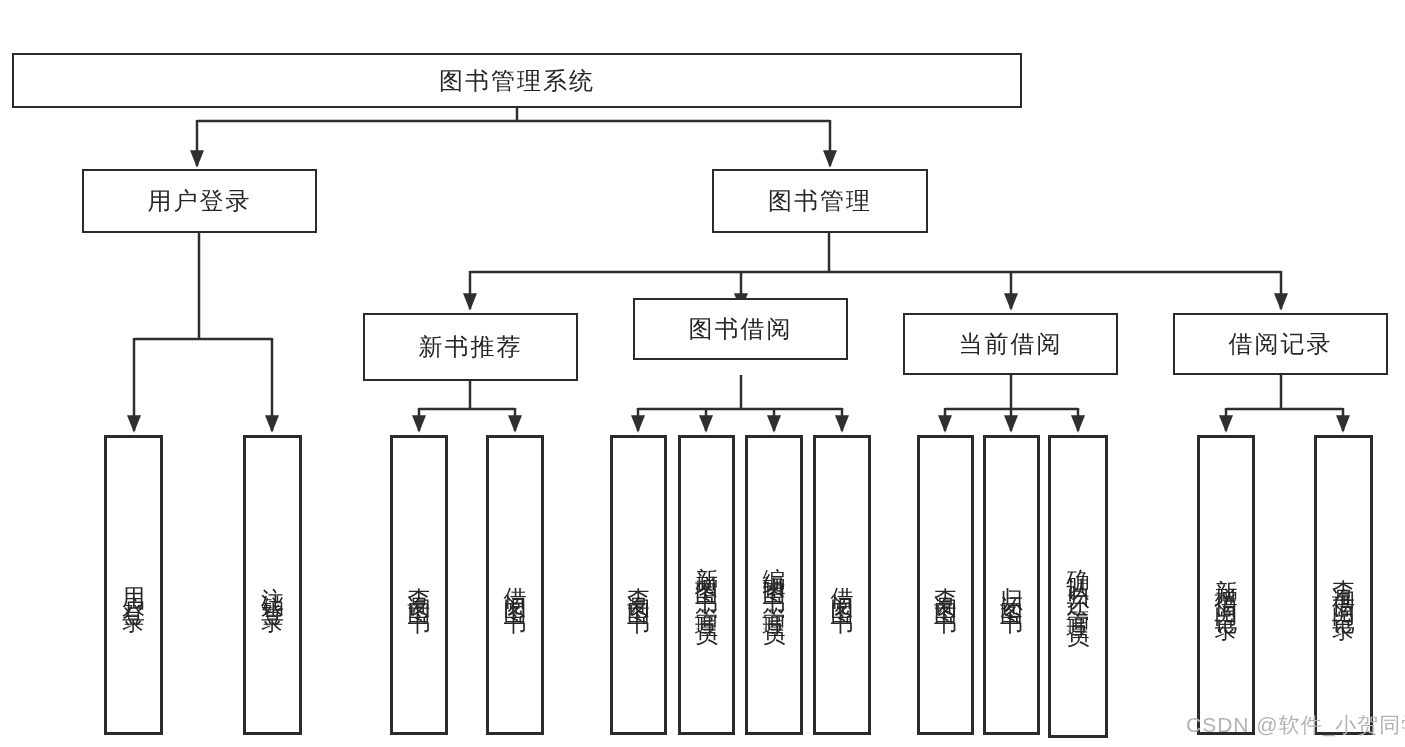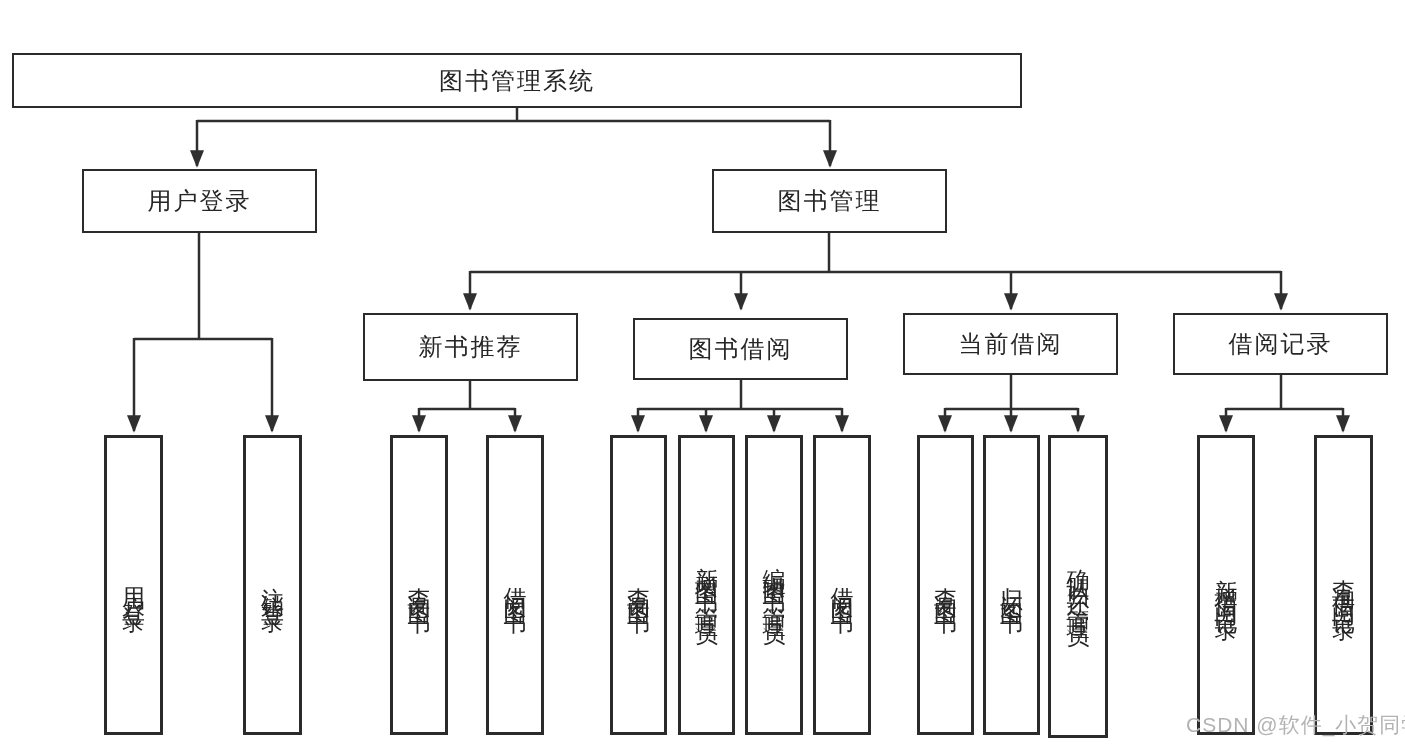--- a/index.html
+++ b/index.html
@@ -106,24 +106,24 @@
       <line class="cline" x1="1281" y1="375" x2="1281" y2="409"></line>
       <line class="cline" x1="1226" y1="409" x2="1343" y2="409"></line>
       <line class="cline" x1="1226" y1="408" x2="1226" y2="431" marker-end="url(#ah)"></line>
       <line class="cline" x1="1343" y1="408" x2="1343" y2="431" marker-end="url(#ah)"></line>
     </g>
   </svg>
 
   <div class="hbox" style="left:12px;top:13px;width:1010px;height:55px;margin-top:40px;">图书管理系统</div>
 
   <div class="hbox" style="left:82px;top:169px;width:235px;height:64px;">用户登录</div>
-  <div class="hbox" style="left:712px;top:169px;width:235px;height:64px;">图书管理</div>
+  <div class="hbox" style="left:712px;top:169px;width:216px;height:64px;">图书管理</div>
 
   <div class="hbox" style="left:363px;top:313px;width:215px;height:68px;">新书推荐</div>
-  <div class="hbox" style="left:633px;top:318px;width:215px;height:62px;">图书借阅</div>
+  <div class="hbox" style="left:633px;top:298px;width:215px;height:62px;">图书借阅</div>
   <div class="hbox" style="left:903px;top:313px;width:215px;height:62px;">当前借阅</div>
   <div class="hbox" style="left:1173px;top:313px;width:215px;height:62px;">借阅记录</div>
 
   <div class="vbox" style="left:104px;top:435px;width:59px;height:300px;">
     <span>用户登录</span>
   </div>
   <div class="vbox" style="left:243px;top:435px;width:59px;height:300px;">
     <span>注销登录</span>
   </div>
 

